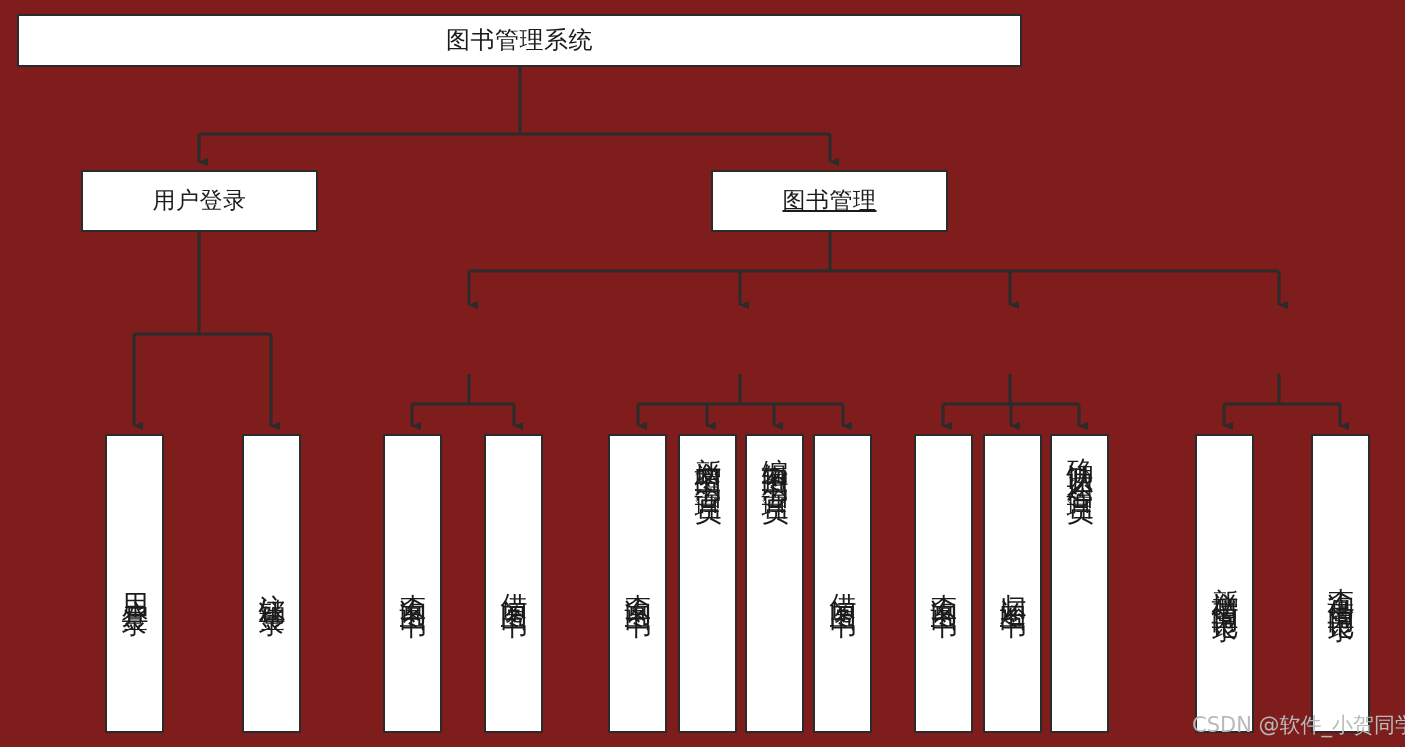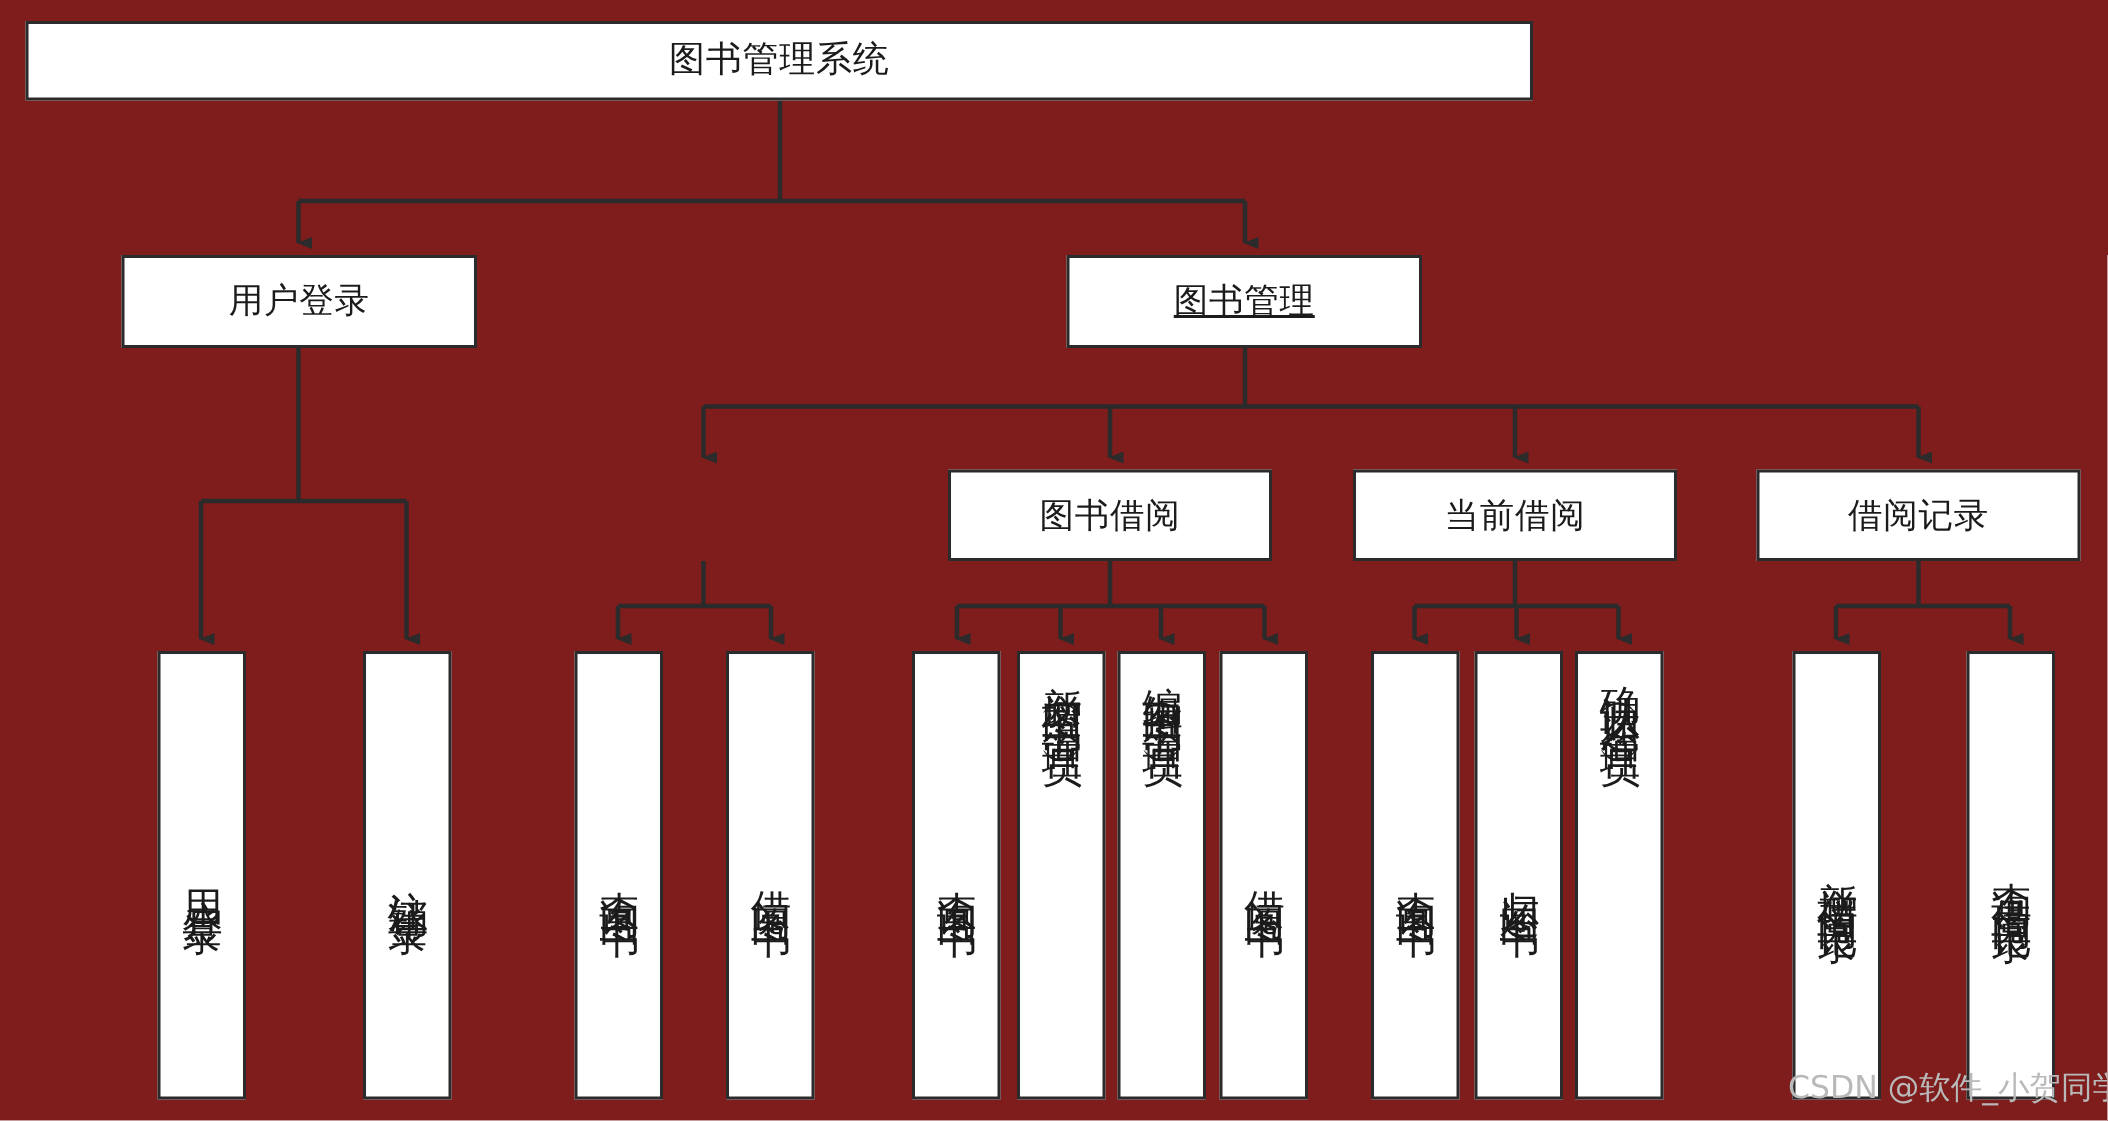--- a/index.html
+++ b/index.html
@@ -132,29 +132,20 @@
     <span class="label">图书管理系统</span>
   </div>
 
   <div class="node h" style="left:81px; top:170px; width:237px; height:62px;">
     <span class="label">用户登录</span>
   </div>
   <div class="node h" style="left:711px; top:170px; width:237px; height:62px;text-decoration:underline;">
     <span class="label">图书管理</span>
   </div>
 
-  <div class="node h" style="left:632px; top:313px; width:216px; height:61px;">
-    <span class="label">图书借阅</span>
-  </div>
-  <div class="node h" style="left:902px; top:313px; width:216px; height:61px;">
-    <span class="label">当前借阅</span>
-  </div>
-  <div class="node h" style="left:1171px; top:313px; width:216px; height:61px;">
-    <span class="label">借阅记录</span>
-  </div>
 
   <div class="node v center-text" style="left:105px; top:434px; width:59px; height:299px;">
     <span class="label">用户登录</span>
   </div>
   <div class="node v center-text" style="left:242px; top:434px; width:59px; height:299px;">
     <span class="label">注销登录</span>
   </div>
 
   <div class="node v center-text" style="left:383px; top:434px; width:59px; height:299px;">
     <span class="label">查询图书</span>

